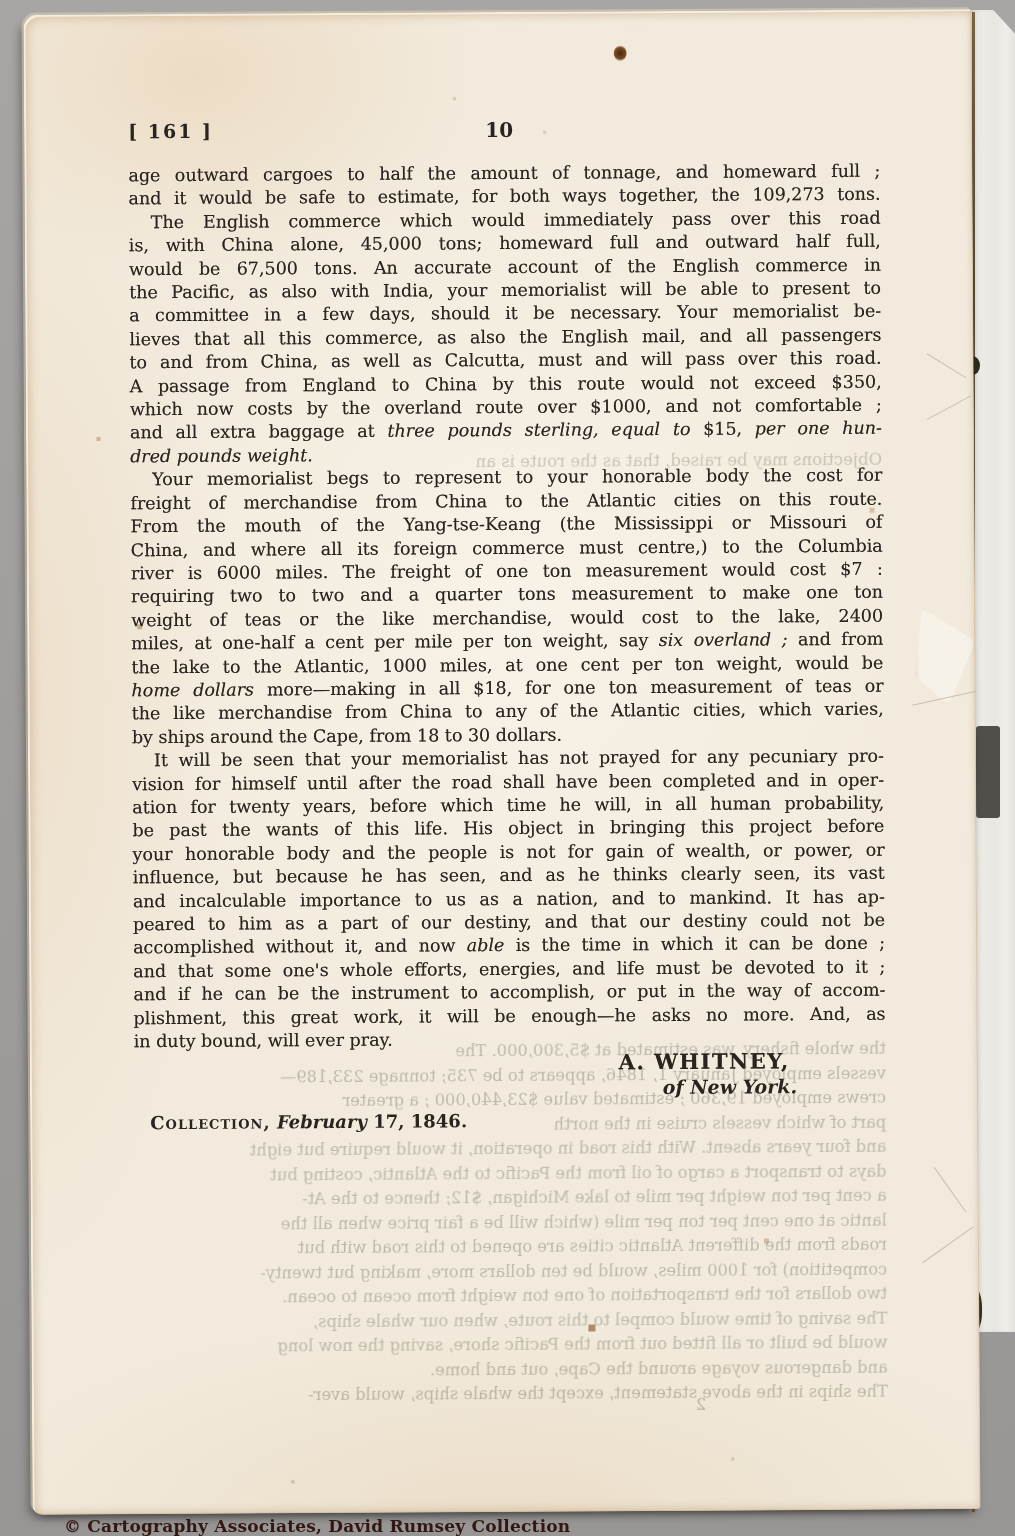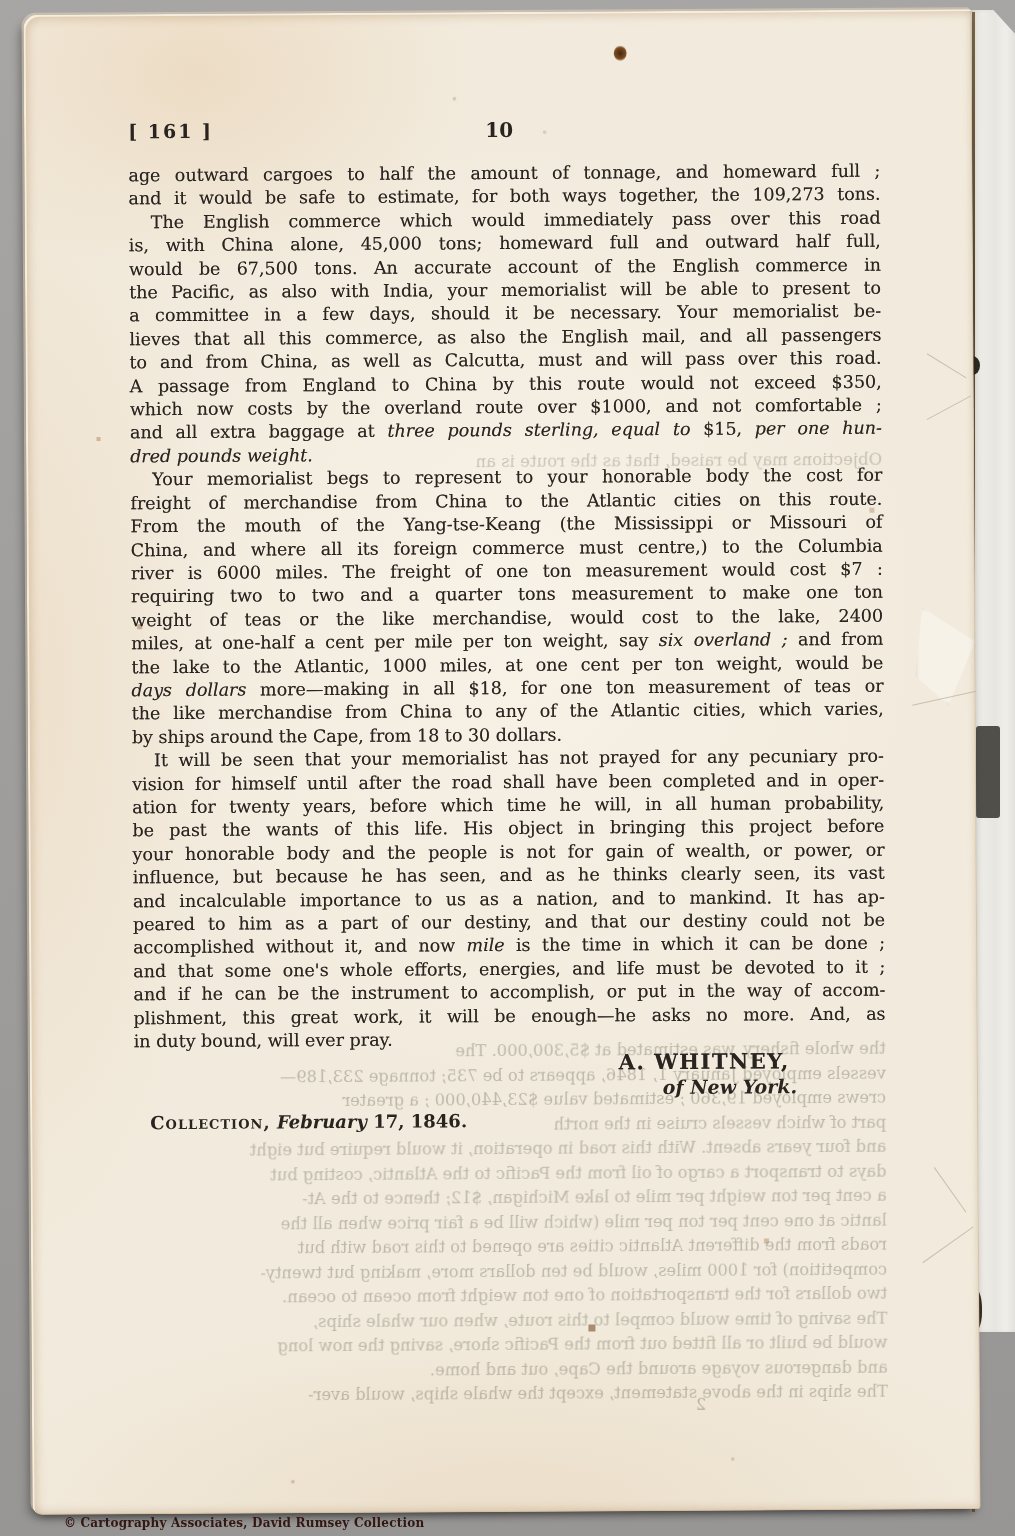--- a/index.html
+++ b/index.html
@@ -66,21 +66,21 @@
     font-size:19px;font-style:italic;font-weight:600;}
   .dateline{position:absolute;top:1000px;left:16px;font-size:18px;font-weight:600;}
   .dateline .sc{font-variant:small-caps;letter-spacing:1px;}
 
   
   .ghost{color:#6e6f5c;transform:scaleX(-1);filter:blur(.5px);}
   .ghost-mid{position:absolute;top:342px;left:0;width:100%;font-size:16.5px;opacity:.33;}
   .ghost-block{position:absolute;top:929px;left:0;width:100%;font-size:16.3px;line-height:24.5px;opacity:.4;}
   .ghost-mark{position:absolute;top:1286px;left:560px;font-size:16px;opacity:.45;}
 
-  .copyright{position:absolute;left:64px;top:1516px;font-size:12px;font-weight:bold;
+  .copyright{position:absolute;left:64px;top:1516px;font-size:17px;font-weight:bold;
     color:#321712;letter-spacing:.2px;font-family:"DejaVu Serif","Liberation Serif",serif;text-align:center;}
 </style>
 </head>
 <body>
 
 <div class="canvas">
 
   <div class="under-page"></div>
   <div class="tear-line"></div>
   <div class="tear-hole-a"></div>
@@ -140,32 +140,32 @@
           <div class="line last"><i>dred pounds weight.</i></div>
           <div class="line indent">Your memorialist begs to represent to your honorable body the cost for</div>
           <div class="line">freight of merchandise from China to the Atlantic cities on this route.</div>
           <div class="line">From the mouth of the Yang-tse-Keang (the Mississippi or Missouri of</div>
           <div class="line">China, and where all its foreign commerce must centre,) to the Columbia</div>
           <div class="line">river is 6000 miles.  The freight of one ton measurement would cost $7 :</div>
           <div class="line">requiring two to two and a quarter tons measurement to make one ton</div>
           <div class="line">weight of teas or the like merchandise, would cost to the lake, 2400</div>
           <div class="line">miles, at one-half a cent per mile per ton weight, say <i>six overland ;</i> and from</div>
           <div class="line">the lake to the Atlantic, 1000 miles, at one cent per ton weight, would be</div>
-          <div class="line"><i>days dollars</i> more—making in all $18, for one ton measurement of teas or</div>
+          <div class="line"><i>home dollars</i> more—making in all $18, for one ton measurement of teas or</div>
           <div class="line">the like merchandise from China to any of the Atlantic cities, which varies,</div>
           <div class="line last">by ships around the Cape, from 18 to 30 dollars.</div>
           <div class="line indent">It will be seen that your memorialist has not prayed for any pecuniary pro-</div>
           <div class="line">vision for himself until after the road shall have been completed and in oper-</div>
           <div class="line">ation for twenty years, before which time he will, in all human probability,</div>
           <div class="line">be past the wants of this life.  His object in bringing this project before</div>
           <div class="line">your honorable body and the people is not for gain of wealth, or power, or</div>
           <div class="line">influence, but because he has seen, and as he thinks clearly seen, its vast</div>
           <div class="line">and incalculable importance to us as a nation, and to mankind.  It has ap-</div>
           <div class="line">peared to him as a part of our destiny, and that our destiny could not be</div>
-          <div class="line">accomplished without it, and now <i>mile</i> is the time in which it can be done ;</div>
+          <div class="line">accomplished without it, and now <i>able</i> is the time in which it can be done ;</div>
           <div class="line">and that some one's whole efforts, energies, and life must be devoted to it ;</div>
           <div class="line">and if he can be the instrument to accomplish, or put in the way of accom-</div>
           <div class="line">plishment, this great work, it will be enough—he asks no more.  And, as</div>
           <div class="line last">in duty bound, will ever pray.</div>
         </div>
 
       <div class="sig-name">A. WHITNEY,</div>
       <div class="sig-place">of New York.</div>
 
       <div class="dateline">

